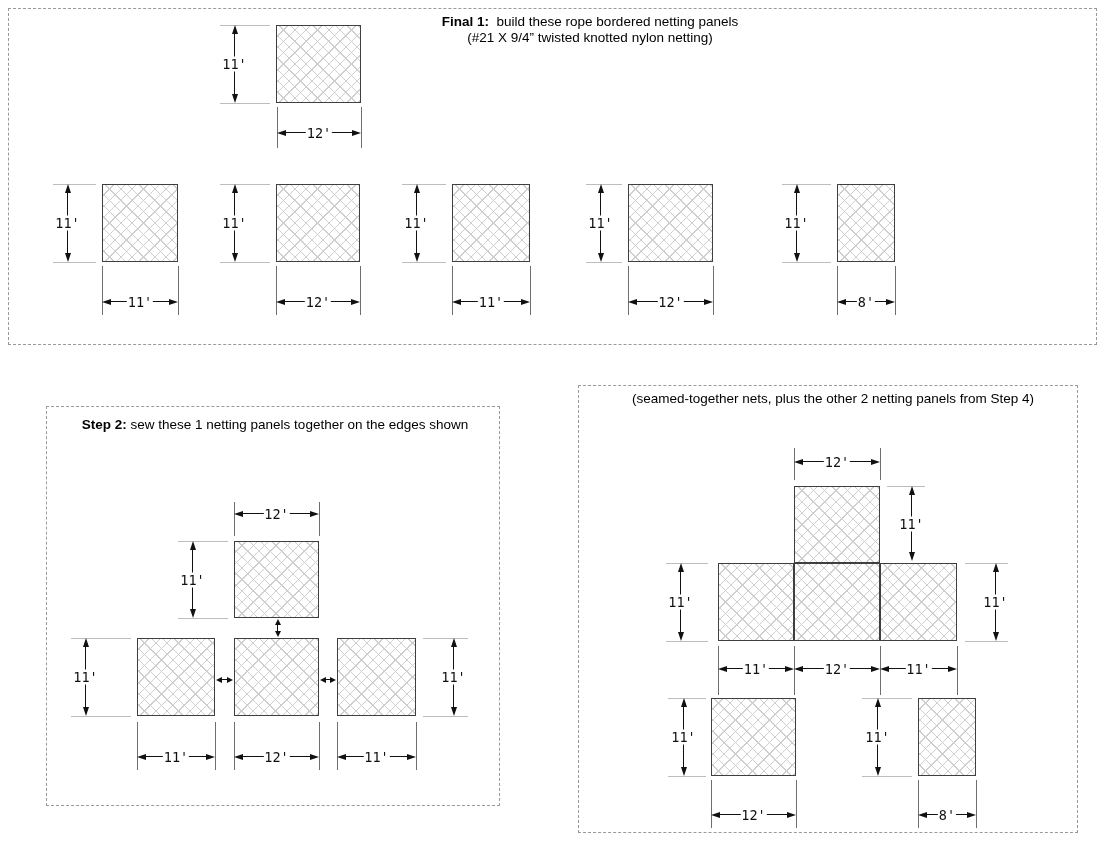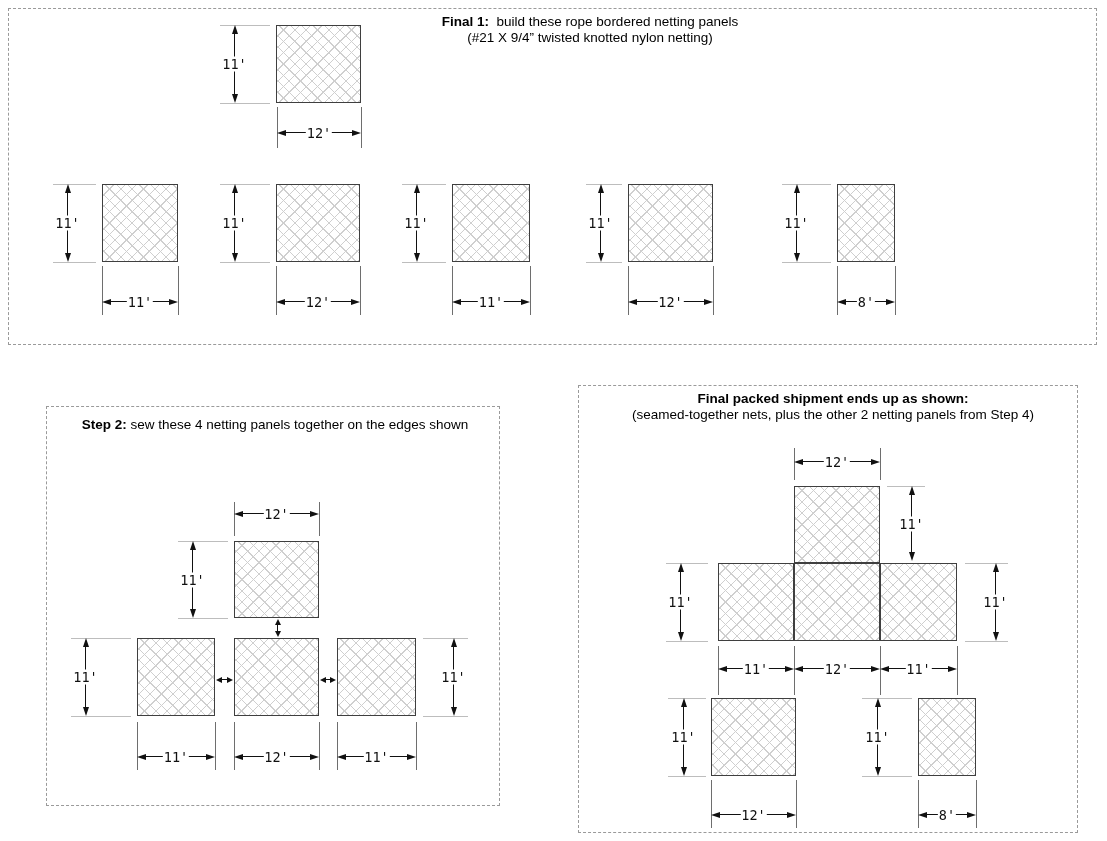--- a/index.html
+++ b/index.html
@@ -38,27 +38,26 @@
 
   <div class="dashed-box" id="box-step1" style="left: 8px; top: 8px; width: 1089px; height: 337px;">
     <div class="sec-title" id="title-step1" style="left: 581px; top: 5px;">
       <div class="t-line"><span class="b">Final 1:</span><span>  build these rope bordered netting panels</span></div>
       <div class="t-line">(#21 X 9/4” twisted knotted nylon netting)</div>
     </div>
   </div>
 
   <div class="dashed-box" id="box-step2" style="left: 46px; top: 406px; width: 454px; height: 400px;">
     <div class="sec-title" id="title-step2" style="left: 228px; top: 10px;">
-      <div class="t-line"><span class="b">Step 2:</span><span> sew these 4 netting panels together on the edges shown</span></div>
+      <div class="t-line"><span class="b">Step 2:</span><span> sew these 1 netting panels together on the edges shown</span></div>
     </div>
   </div>
 
   <div class="dashed-box" id="box-final" style="left: 578px; top: 385px; width: 500px; height: 448px;">
     <div class="sec-title" id="title-final" style="left: 254px; top: 5px;">
-      <div class="t-line"><span class="b">Final packed shipment ends up as shown:</span><span></span></div>
       <div class="t-line">(seamed-together nets, plus the other 2 netting panels from Step 4)</div>
     </div>
   </div>
 
   <div id="geom">
       <div class="eline-h" style="left: 220px; top: 25px; width: 50px; height: 1px;"></div>
       <div class="eline-h" style="left: 220px; top: 103px; width: 50px; height: 1px;"></div>
       <div class="eline-v" style="left: 277px; top: 107px; width: 1px; height: 41px;"></div>
       <div class="eline-v" style="left: 361px; top: 107px; width: 1px; height: 41px;"></div>
       <div class="eline-h" style="left: 53px; top: 184px; width: 43px; height: 1px;"></div>

